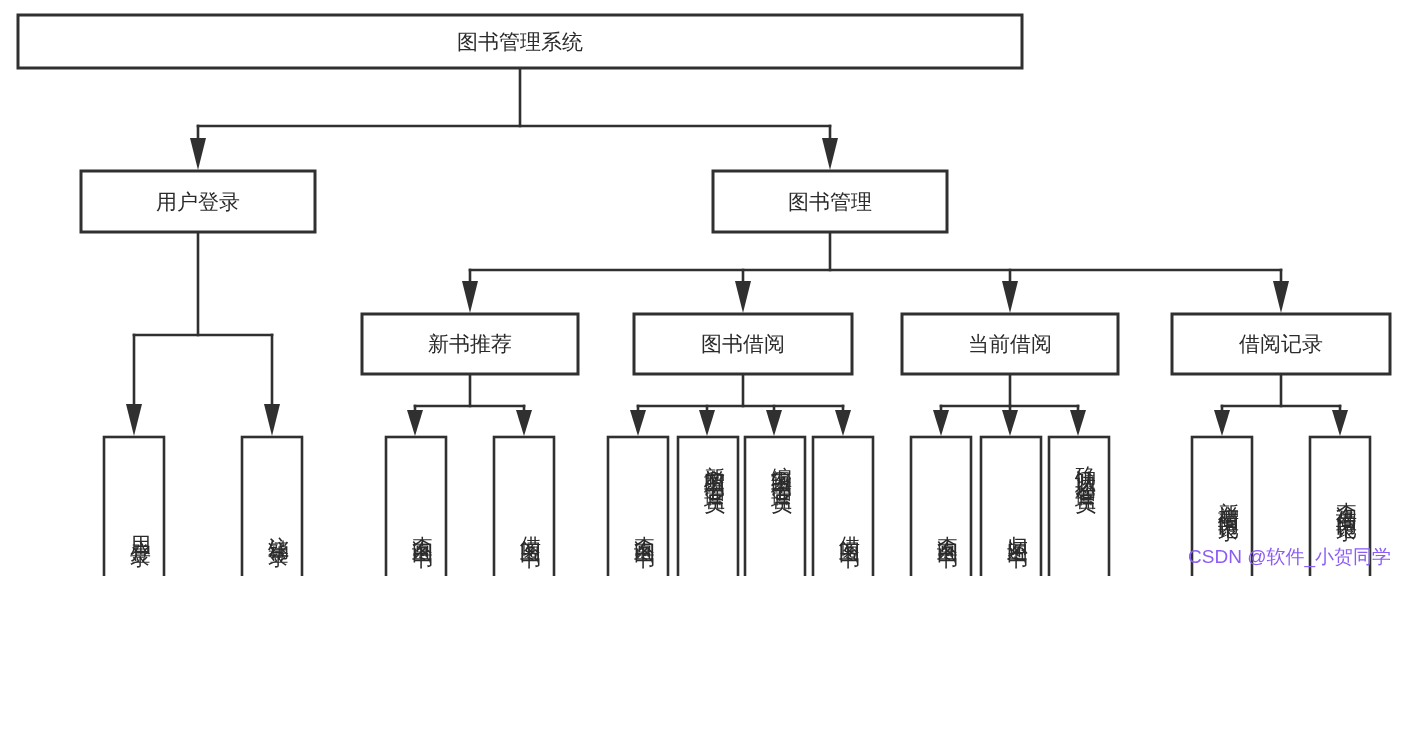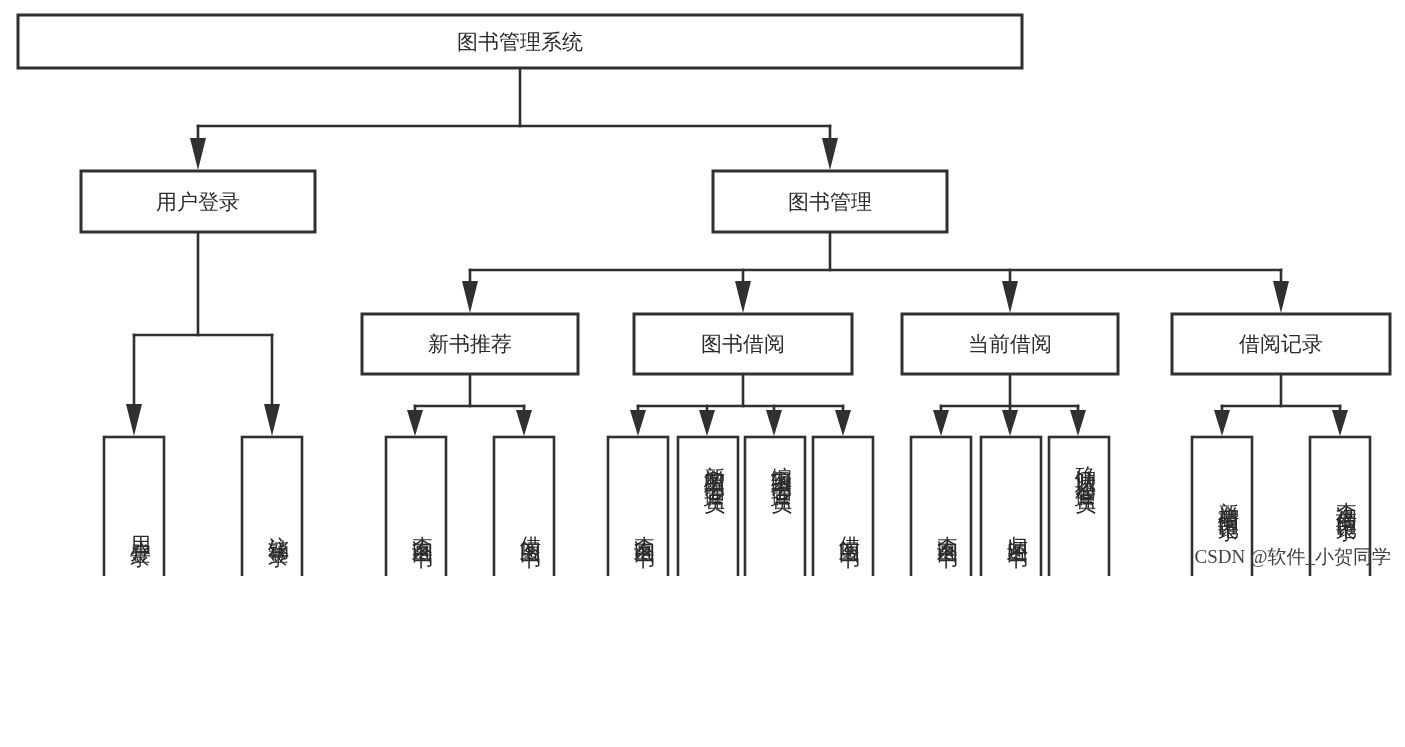--- a/index.html
+++ b/index.html
@@ -53,23 +53,23 @@
   .leaf-label {
     font-family: "Liberation Sans", "DejaVu Sans", sans-serif;
     font-size: 21px;
     fill: #2b2b2b;
     letter-spacing: 4px;
   }
   .watermark {
     position: absolute;
     right: 14px;
     bottom: 6px;
-    font-family: Liberation Serif, serif;
+    font-family: Liberation Sans, sans-serif;
     font-size: 19px;
-    color: #404040;
+    color: #8b5cf6;
     white-space: nowrap;
     user-select: none;
     pointer-events: none;
   }
 </style>
 </head>
 <body>
 
 <div id="diagram-root">
 

